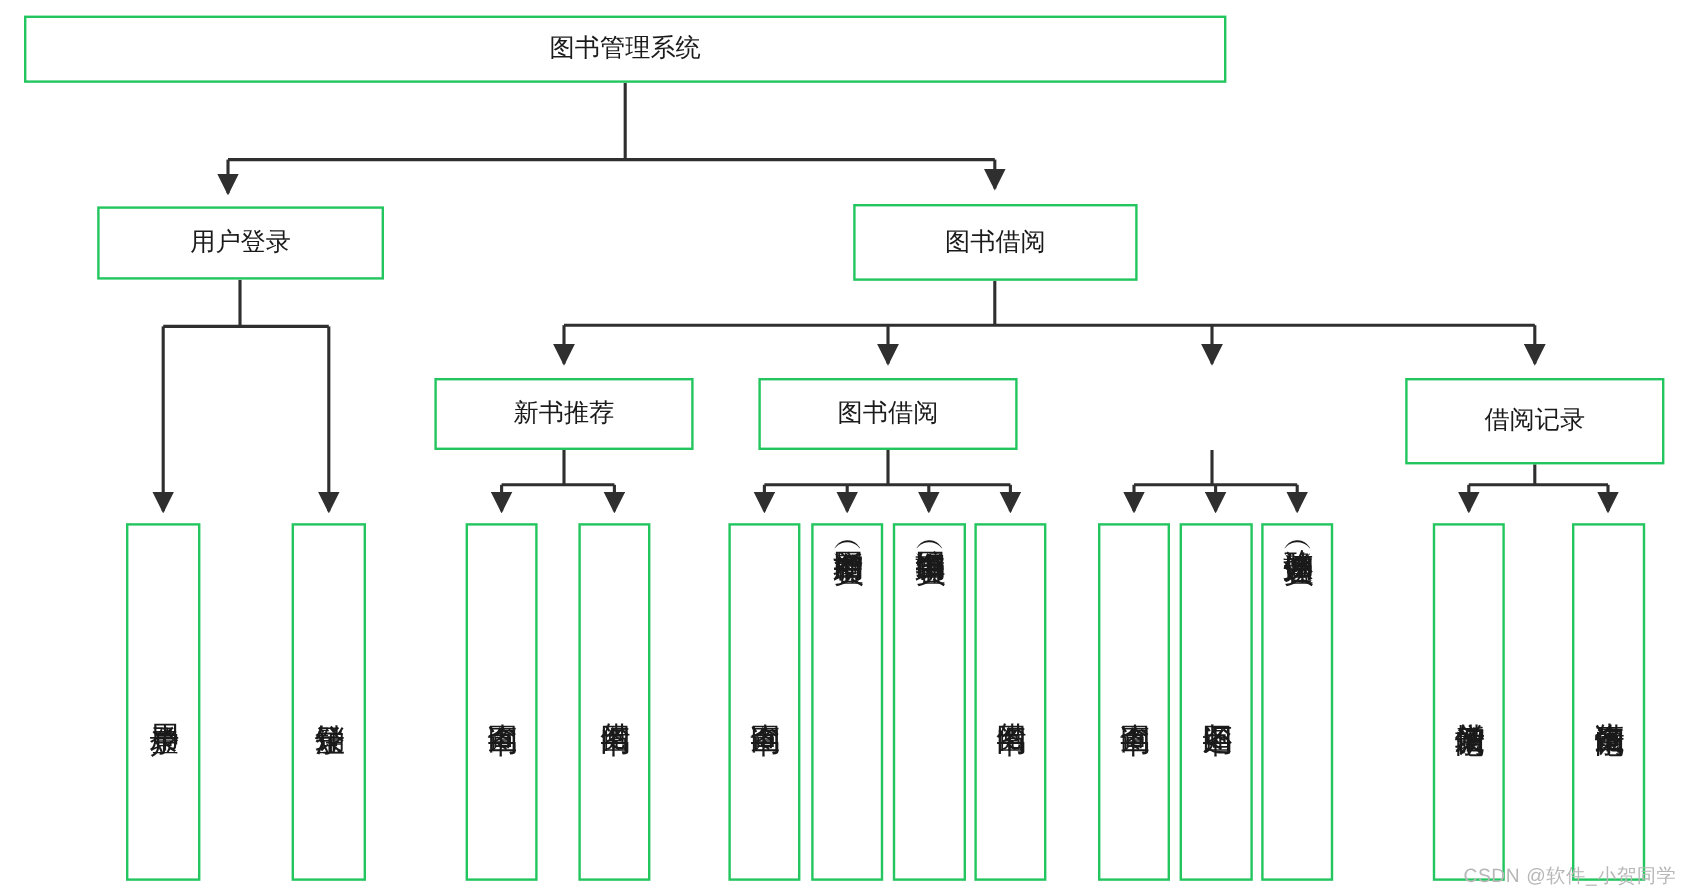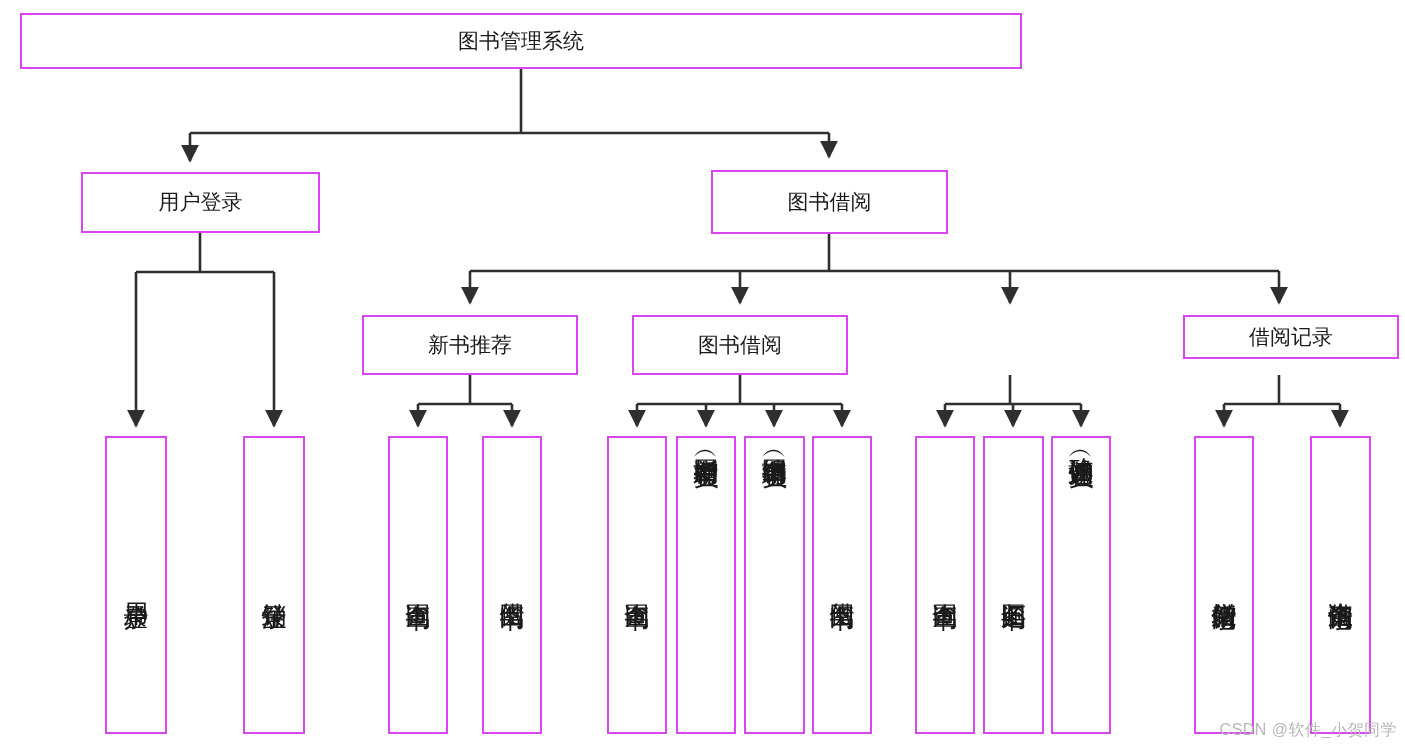--- a/index.html
+++ b/index.html
@@ -21,21 +21,21 @@
     position: absolute;
     left: 0;
     top: 0;
     width: 1405px;
     height: 747px;
   }
   .node {
     position: absolute;
     box-sizing: border-box;
     background: #ffffff;
-    border: 2px solid #d946ef;
+    border: 2px solid #22c55e;
     display: flex;
     align-items: center;
     justify-content: center;
     color: #1a1a1a;
   }
   .node-label {
     display: block;
     text-align: center;
     line-height: 1.18;
     white-space: pre-line;
@@ -140,21 +140,21 @@
 
   <div class="node horiz" style="left:362px; top:315px; width:216px; height:60px;">
     <span class="node-label">新书推荐</span>
   </div>
 
   <div class="node horiz" style="left:632px; top:315px; width:216px; height:60px;">
     <span class="node-label">图书借阅</span>
   </div>
 
 
-  <div class="node horiz" style="left:1171px; top:315px; width:216px; height:44px;margin-left:12px;">
+  <div class="node horiz" style="left:1171px; top:315px; width:216px; height:72px;">
     <span class="node-label">借阅记录</span>
   </div>
 
   <div class="node vert" style="left:105px; top:436px; width:62px; height:298px;">
     <span class="node-label">用户登录</span>
   </div>
 
   <div class="node vert" style="left:243px; top:436px; width:62px; height:298px;">
     <span class="node-label">注销登录</span>
   </div>

